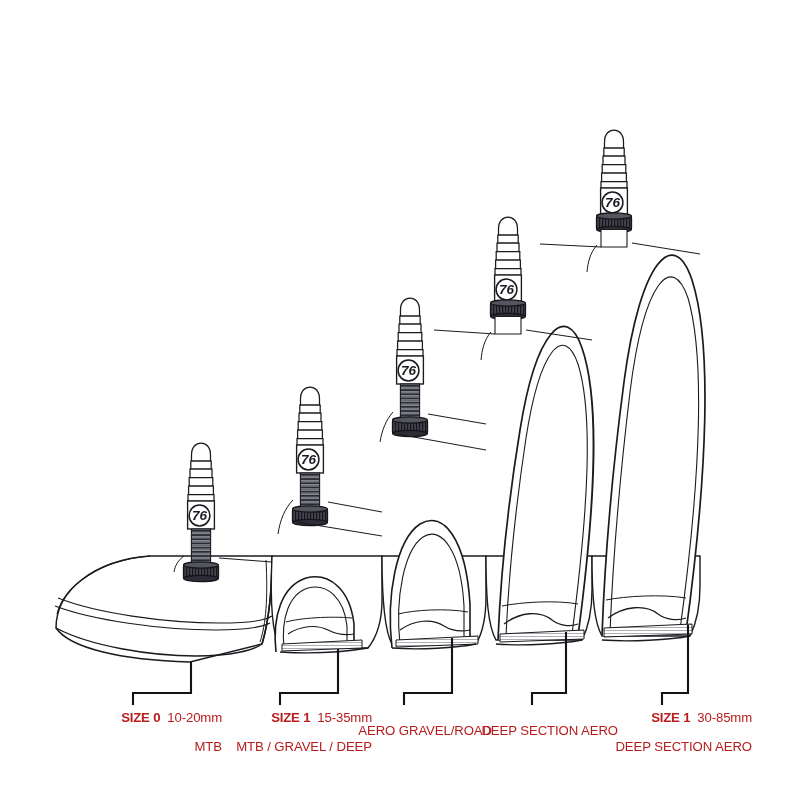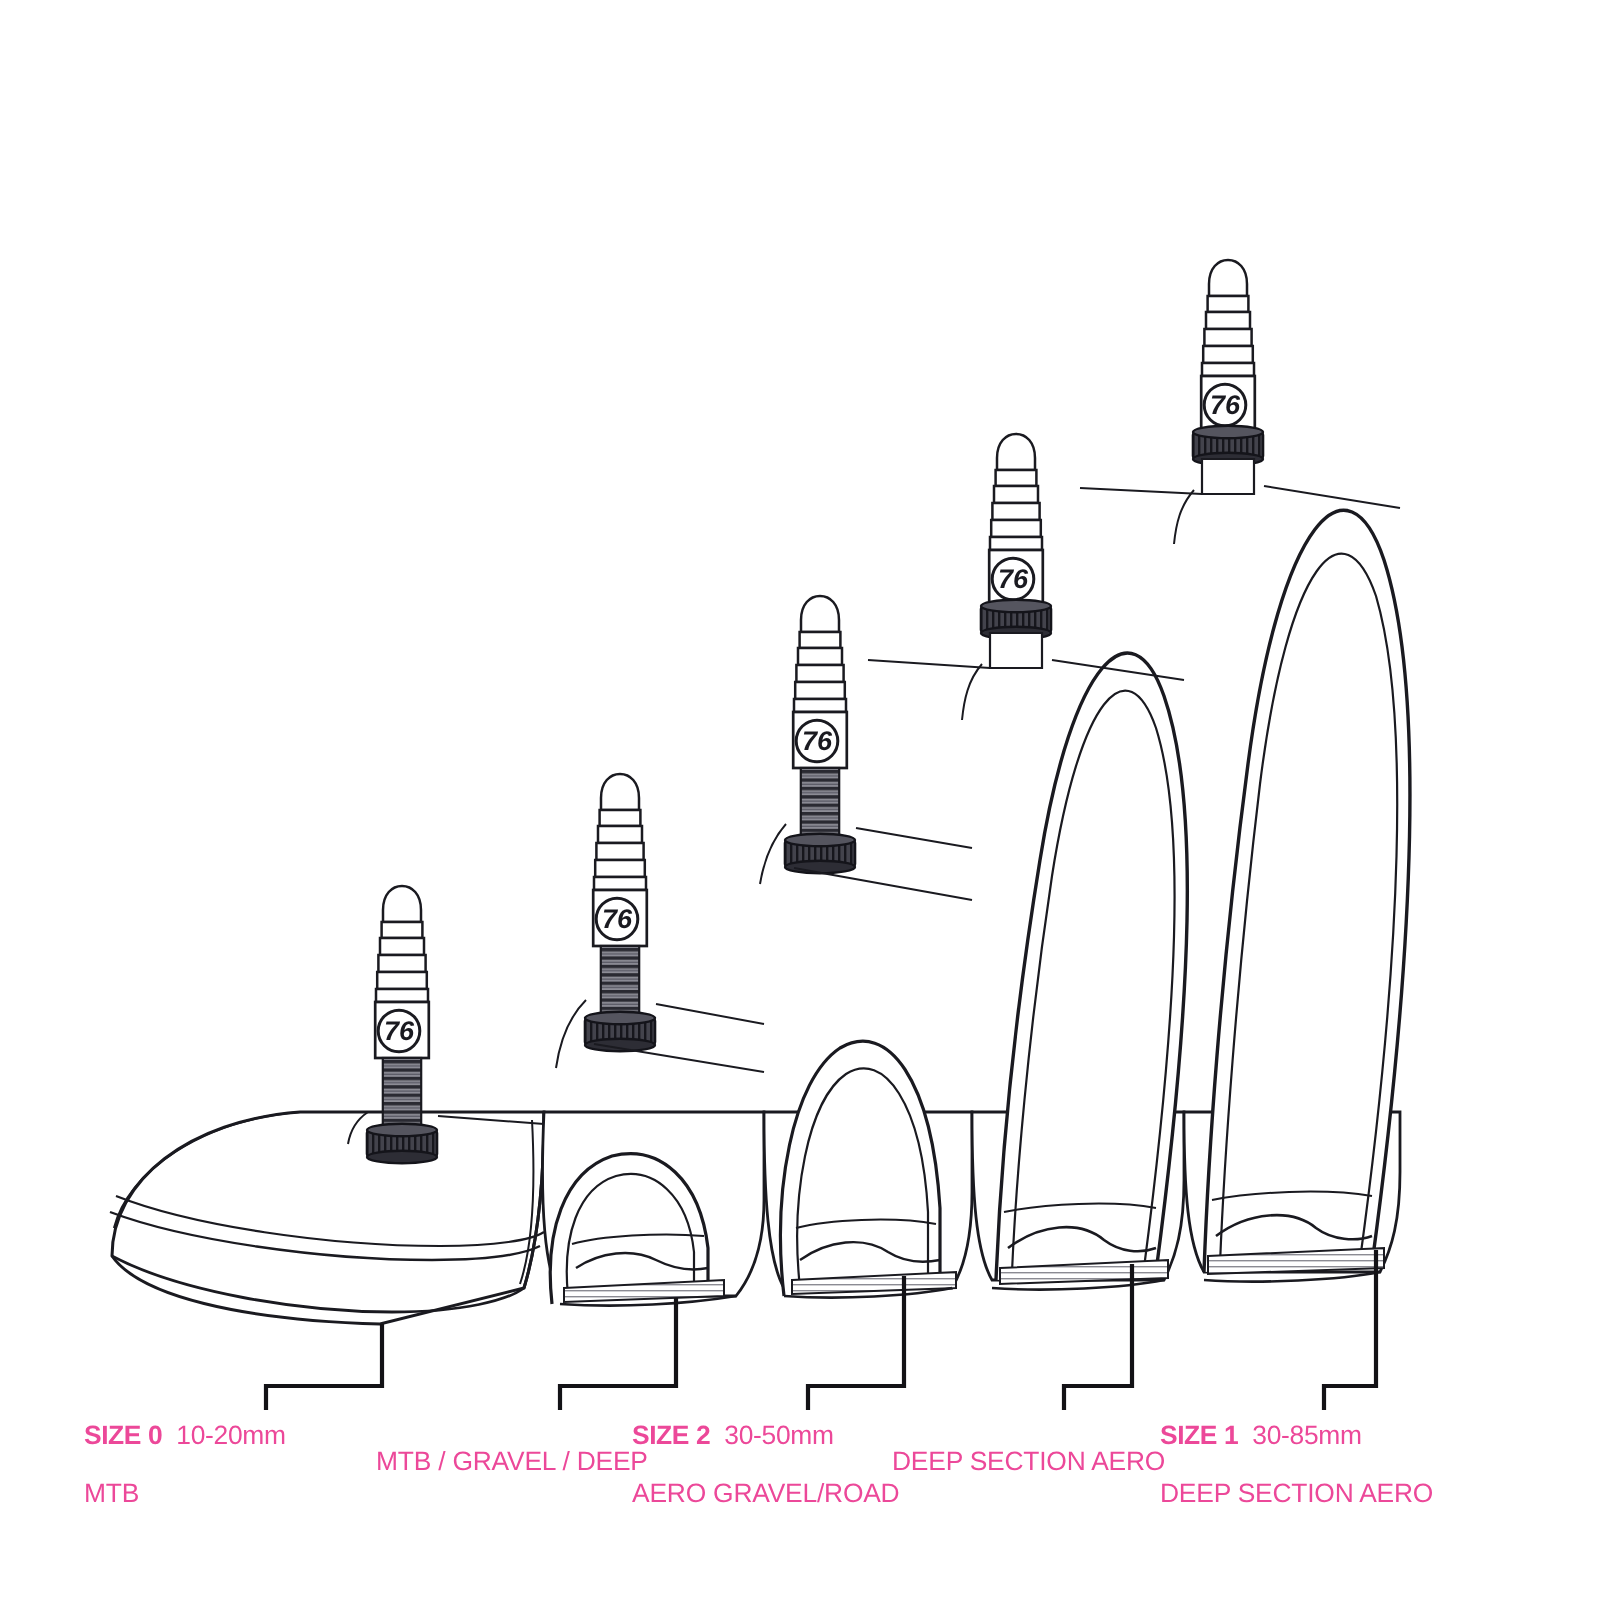--- a/index.html
+++ b/index.html
@@ -10,22 +10,22 @@
     font-family:"Liberation Sans", sans-serif;
     overflow:hidden;
     position:relative;
   }
   #stage{position:absolute;left:0;top:0;width:800px;height:800px;}
   svg.art{position:absolute;left:0;top:0;width:800px;height:800px;display:block;}
 
   .labels{position:absolute;left:0;top:0;width:800px;height:800px;pointer-events:none;}
   .lbl{
     position:absolute;
-    text-align:left;
-    color:#ec4899;
+    text-align:right;
+    color:#b91c1c;
     pointer-events:auto;
     white-space:nowrap;
   }
   .lbl .line1{
     font-size:13.2px;
     letter-spacing:-0.15px;
     line-height:16px;
     white-space:nowrap;
   }
   .lbl .sz{font-weight:bold;letter-spacing:-0.2px;}
@@ -205,25 +205,25 @@
   </svg>
 
   <div class="labels">
 
     <div class="lbl" style="left:42px;top:710px;width:180px;">
       <div class="line1"><span class="sz">SIZE 0</span>&nbsp; <span class="rg">10-20mm</span></div>
       <div class="line2">MTB</div>
     </div>
 
     <div class="lbl" style="left:188px;top:710px;width:184px;">
+      <div class="line1"><span class="sz">SIZE 1</span>&nbsp; <span class="rg">15-35mm</span></div>
       <div class="line2">MTB / GRAVEL / DEEP</div>
     </div>
 
     <div class="lbl" style="left:316px;top:710px;width:176px;">
-      <div class="line1"><span class="sz">SIZE 2</span>&nbsp; <span class="rg">30-50mm</span></div>
       <div class="line2">AERO GRAVEL/ROAD</div>
     </div>
 
     <div class="lbl" style="left:446px;top:710px;width:172px;">
       <div class="line2">DEEP SECTION AERO</div>
     </div>
 
     <div class="lbl" style="left:580px;top:710px;width:172px;">
       <div class="line1"><span class="sz">SIZE 1</span>&nbsp; <span class="rg">30-85mm</span></div>
       <div class="line2">DEEP SECTION AERO</div>

